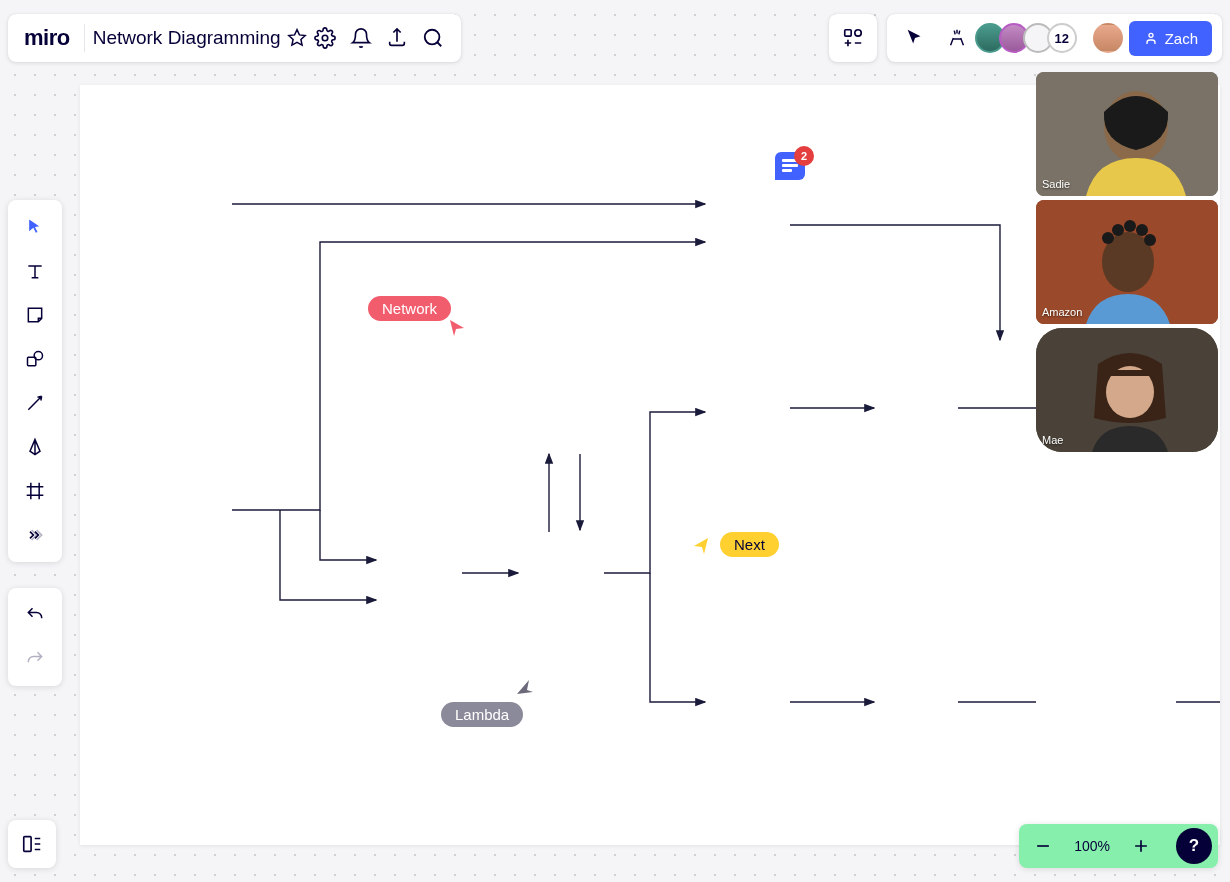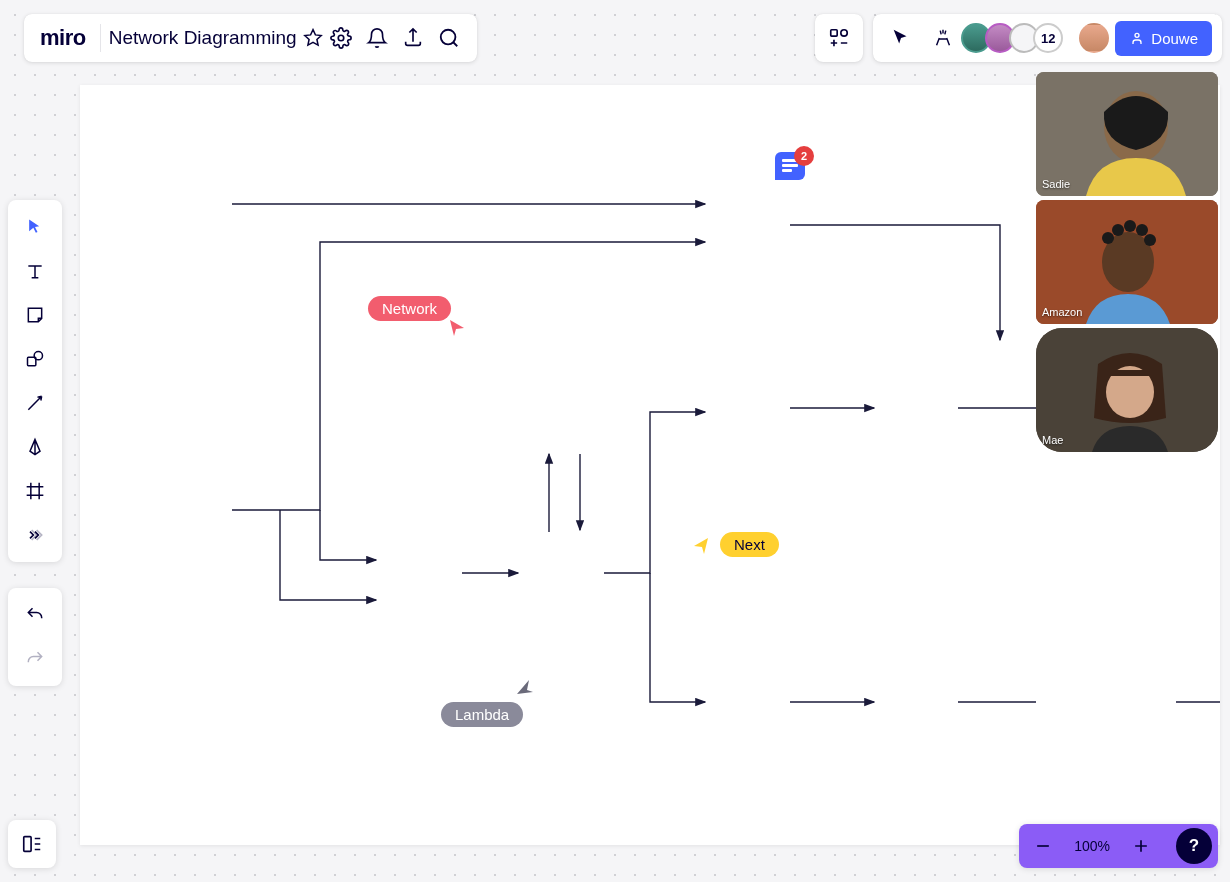--- a/index.html
+++ b/index.html
@@ -1,20 +1,20 @@
 <!DOCTYPE html>
 <html><head>
 <meta charset="utf-8">
 <style>
 * { margin: 0; padding: 0; box-sizing: border-box; }
 body { font-family: -apple-system, BlinkMacSystemFont, 'Segoe UI', Helvetica, Arial, sans-serif; background: #f5f5f7; width: 1230px; height: 882px; overflow: hidden; position: relative; }
 .dots-bg { position: absolute; inset: 0; background-image: radial-gradient(circle, #d0d0d4 1px, transparent 1px); background-size: 20px 20px; background-position: 5px 5px; }
 
 
-.topbar { position: absolute; top: 14px; left: 24px; display: flex; gap: 8px; align-items: center; z-index: 100; }
+.topbar { position: absolute; top: 14px; left: 8px; display: flex; gap: 8px; align-items: center; z-index: 100; }
 .panel { background: #fff; border-radius: 8px; box-shadow: 0 1px 4px rgba(0,0,0,0.12), 0 0 1px rgba(0,0,0,0.1); display: flex; align-items: center; padding: 6px 10px; height: 48px; }
 .logo { font-weight: 700; font-size: 22px; color: #050038; padding: 0 6px; letter-spacing: -0.5px; }
 .divider-v { width: 1px; height: 28px; background: #e5e5e9; margin: 0 8px; }
 .board-title { font-size: 19px; font-weight: 500; color: #050038; display: flex; align-items: center; gap: 6px; }
 .icon-btn { width: 36px; height: 36px; display: inline-flex; align-items: center; justify-content: center; border-radius: 6px; cursor: pointer; color: #050038; }
 
 .topbar-right { position: absolute; top: 14px; right: 8px; display: flex; gap: 10px; align-items: center; z-index: 100; }
 .avatars { display: flex; align-items: center; }
 .avatar { width: 30px; height: 30px; border-radius: 50%; border: 2px solid #fff; margin-left: -6px; display: flex; align-items: center; justify-content: center; font-size: 12px; font-weight: 600; }
 .avatar.a1 { background: linear-gradient(#4a9b8e,#2d6b5f); border-color: #4a9b8e; }
@@ -24,21 +24,21 @@
 .avatar.photo { background: linear-gradient(#e8a88c,#c78866); border-color: transparent; }
 .share-btn { background: #4262ff; color: #fff; border: none; border-radius: 6px; padding: 9px 14px; font-size: 15px; font-weight: 500; display: flex; align-items: center; gap: 6px; cursor: pointer; }
 
 
 .toolbar { position: absolute; left: 8px; top: 200px; background: #fff; border-radius: 8px; box-shadow: 0 1px 6px rgba(0,0,0,0.12); padding: 6px; display: flex; flex-direction: column; gap: 2px; z-index: 100; }
 .tool-btn { width: 42px; height: 42px; display: flex; align-items: center; justify-content: center; border-radius: 6px; cursor: pointer; color: #050038; }
 .undo-panel { position: absolute; left: 8px; top: 588px; background: #fff; border-radius: 8px; box-shadow: 0 1px 6px rgba(0,0,0,0.12); padding: 6px; display: flex; flex-direction: column; gap: 2px; z-index: 100; }
 
 
 .frames-btn { position: absolute; left: 8px; bottom: 14px; background: #fff; border-radius: 8px; box-shadow: 0 1px 6px rgba(0,0,0,0.12); width: 48px; height: 48px; display: flex; align-items: center; justify-content: center; z-index: 100; cursor: pointer; }
-.zoom-panel { position: absolute; right: 12px; bottom: 14px; background: #8b5cf6; border-radius: 8px; box-shadow: 0 1px 6px rgba(0,0,0,0.12); padding: 4px 6px; display: flex; align-items: center; gap: 13px; z-index: 100; height: 44px; }
+.zoom-panel { position: absolute; right: 12px; bottom: 14px; background: #86efac; border-radius: 8px; box-shadow: 0 1px 6px rgba(0,0,0,0.12); padding: 4px 6px; display: flex; align-items: center; gap: 13px; z-index: 100; height: 44px; }
 .zoom-val { font-size: 14px; font-weight: 500; color: #050038; }
 .help-btn { background: #050038; color: #fff; border-radius: 50%; width: 36px; height: 36px; display: flex; align-items: center; justify-content: center; font-size: 17px; font-weight: 600; cursor: pointer; margin-left: 4px; }
 
 
 .frame { position: absolute; left: 80px; top: 85px; width: 1140px; height: 760px; background: #fff; box-shadow: 0 1px 4px rgba(0,0,0,0.08); z-index: 1; }
 
 
 .node { position: absolute; display: flex; flex-direction: column; align-items: center; }
 .node-box { width: 78px; height: 78px; background: #7b3ff2; border-radius: 6px; display: flex; align-items: center; justify-content: center; }
 .node-label { font-size: 12px; color: #333; margin-top: 8px; text-align: center; }
@@ -140,21 +140,21 @@
       <div class="avatar a2"></div>
       <div class="avatar a3"></div>
       <div class="avatar count">12</div>
     </div>
     <div class="avatar photo" style="margin-left:10px"></div>
     <button class="share-btn">
       <svg width="16" height="16" viewBox="0 0 24 24" fill="none" stroke="currentColor" stroke-width="2">
           <circle cx="12" cy="8" r="3"></circle>
           <path d="M6 21v-2a4 4 0 014-4h4a4 4 0 014 4v2"></path>
         </svg>
-      <span>Douwe</span>
+      <span>Zach</span>
     </button>
   </div>
 </div>
 
 <div class="toolbar">
   <div class="tool-btn">
       <svg width="20" height="20" viewBox="0 0 24 24" fill="#4262ff">
         <path d="M5 3l12 8-5 1 3 6-2 1-3-6-5 4z"></path>
       </svg>
     </div>

